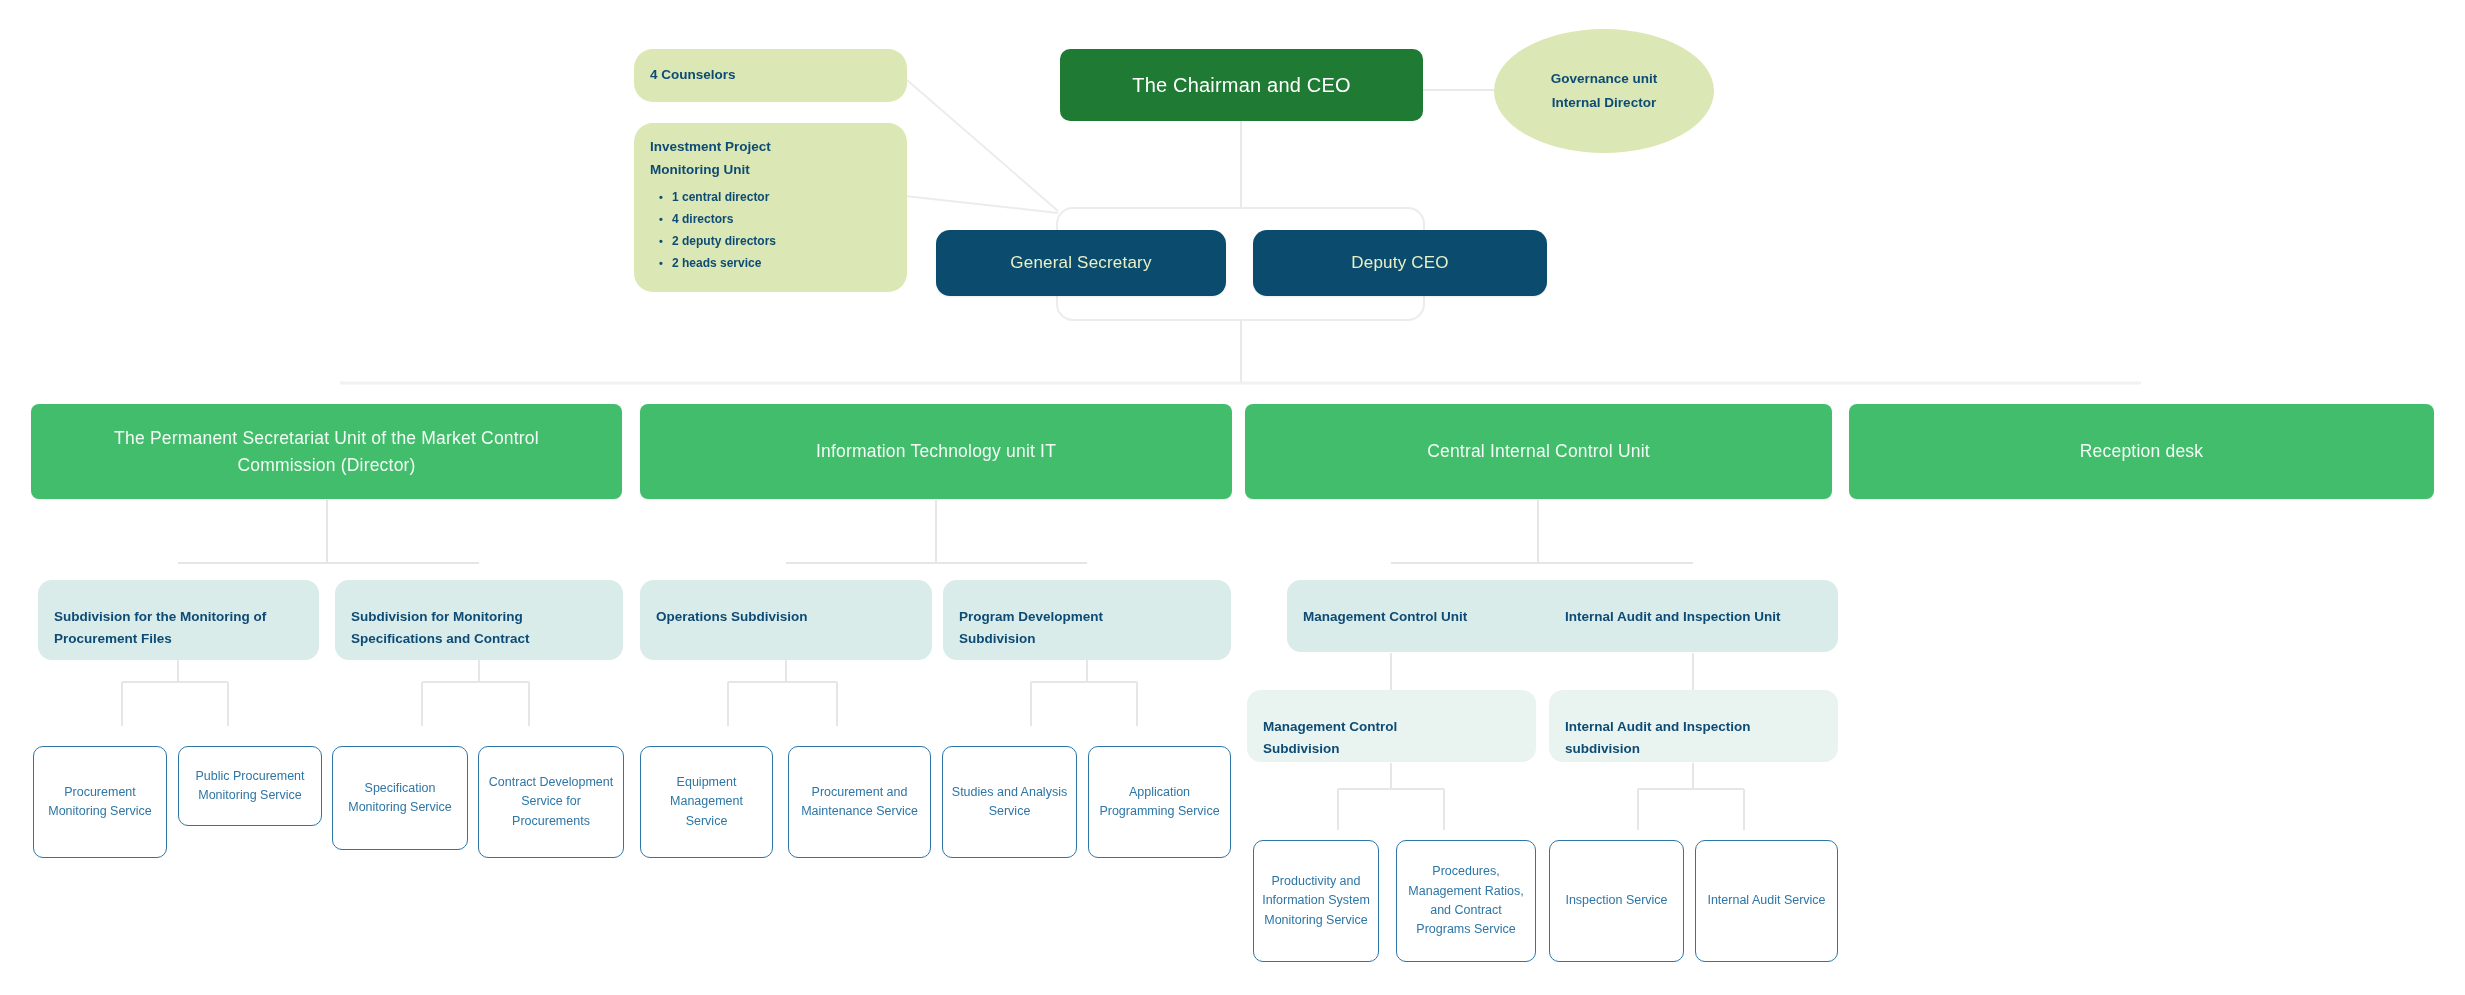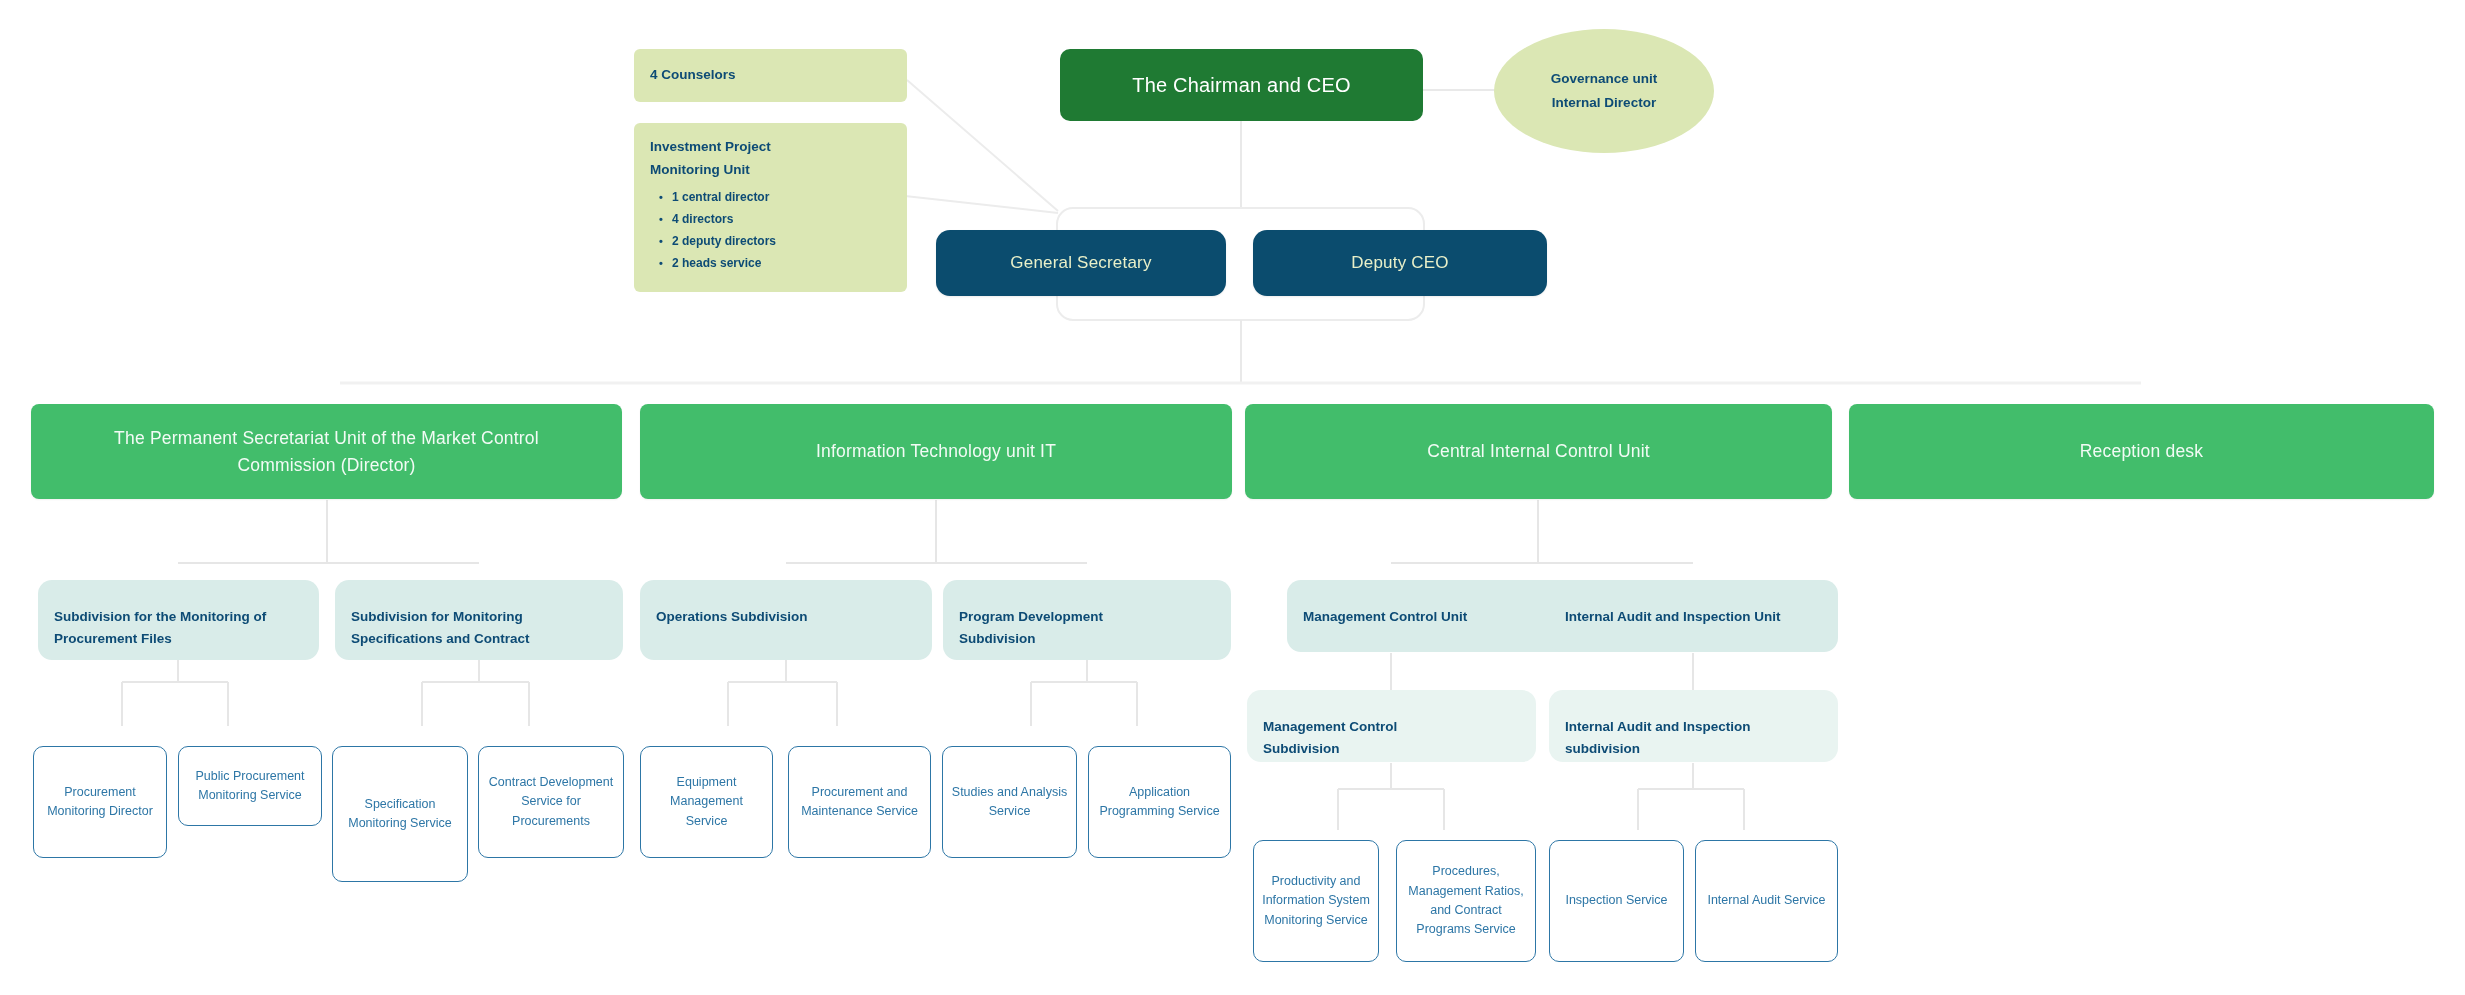--- a/index.html
+++ b/index.html
@@ -18,21 +18,21 @@
   }
   html,body{margin:0;padding:0;background:#ffffff;}
   .canvas{
     position:relative;width:2465px;height:995px;background:#ffffff;
     font-family:"Liberation Sans","DejaVu Sans",sans-serif;overflow:hidden;
   }
   .canvas svg.wires{position:absolute;left:0;top:0;z-index:1;pointer-events:none;}
   .node{position:absolute;z-index:2;box-sizing:border-box;}
 
   .assist{
-    background:var(--pale-green);border-radius:6px;color:var(--heading-navy);
+    background:var(--pale-green);border-radius:19px;color:var(--heading-navy);
     font-size:13.5px;font-weight:700;line-height:1.7;
   }
   .assist.single{display:flex;align-items:center;padding:0 16px;}
   .assist.multi{padding:13px 16px;}
   .assist ul{list-style:none;margin:4px 0 8px 0;padding:0;font-size:12px;font-weight:600;}
   .assist ul li{padding-left:22px;position:relative;line-height:1.85;}
   .assist ul li::before{content:"•";position:absolute;left:9px;font-size:11px;top:1px;}
 
   .chairman{
     background:var(--dark-green);border-radius:10px;color:#ffffff;
@@ -169,26 +169,26 @@
   </div>
 
   <div class="node sub tint2" style="left:1247px;top:690px;width:289px;height:72px;">
     <div style="max-width:175px;">Management Control Subdivision</div>
   </div>
   <div class="node sub tint2" style="left:1549px;top:690px;width:289px;height:72px;">
     <div style="max-width:215px;">Internal Audit and Inspection subdivision</div>
   </div>
 
   <div class="node svc" style="left:33px;top:746px;width:134px;height:112px;">
-    <span>Procurement Monitoring Director</span>
+    <span>Procurement Monitoring Service</span>
   </div>
   <div class="node svc" style="left:178px;top:746px;width:144px;height:80px;">
     <span>Public Procurement Monitoring Service</span>
   </div>
-  <div class="node svc" style="left:332px;top:746px;width:136px;height:136px;">
+  <div class="node svc" style="left:332px;top:746px;width:136px;height:104px;">
     <span>Specification Monitoring Service</span>
   </div>
   <div class="node svc" style="left:478px;top:746px;width:146px;height:112px;">
     <span>Contract Development Service for Procurements</span>
   </div>
   <div class="node svc" style="left:640px;top:746px;width:133px;height:112px;">
     <span>Equipment Management Service</span>
   </div>
   <div class="node svc" style="left:788px;top:746px;width:143px;height:112px;">
     <span>Procurement and Maintenance Service</span>

